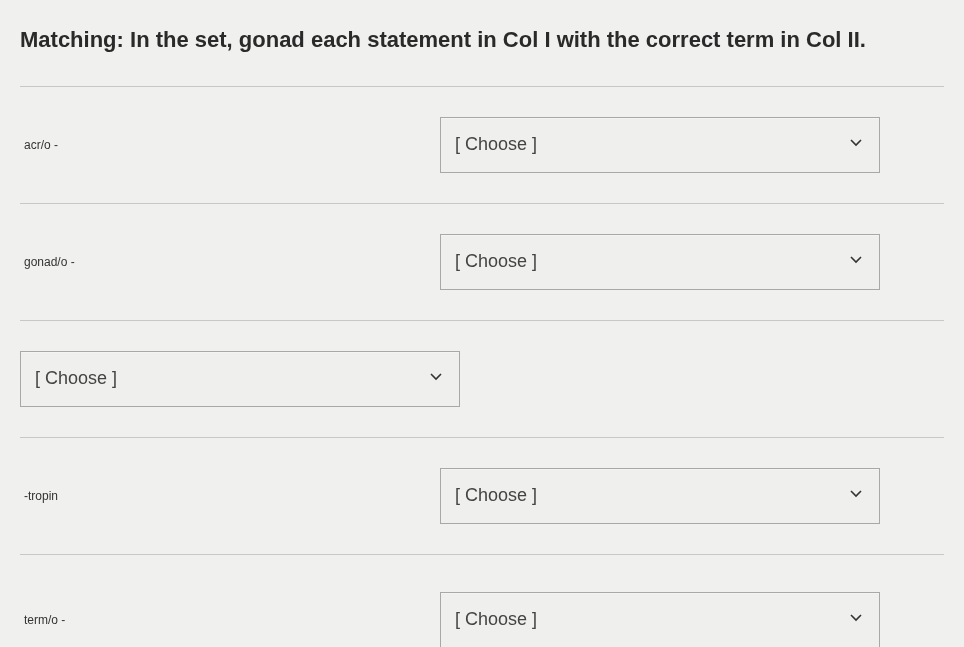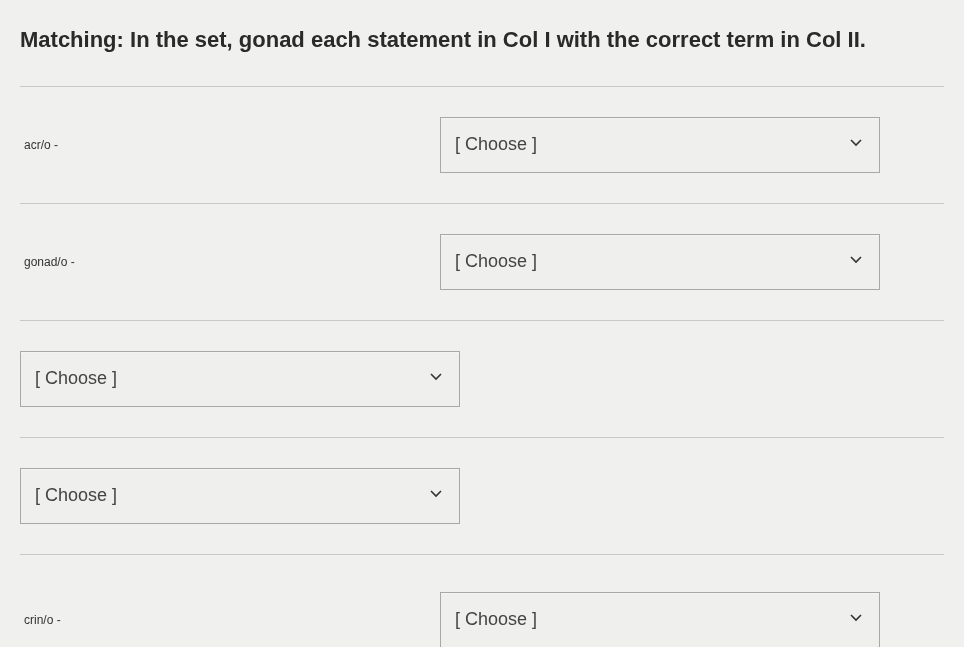--- a/index.html
+++ b/index.html
@@ -114,32 +114,33 @@
       <div class="select">[ Choose ]</div>
       <span class="chevron">
         <svg viewBox="0 0 12 8">
             <path d="M1 1 L6 6 L11 1" stroke="#333" stroke-width="1.6" fill="none"></path>
           </svg>
       </span>
     </div>
   </div>
 
   <div class="row">
+    <div class="term">-tropin</div>
     <div class="select-wrap">
       <div class="select">[ Choose ]</div>
       <span class="chevron">
         <svg viewBox="0 0 12 8">
             <path d="M1 1 L6 6 L11 1" stroke="#333" stroke-width="1.6" fill="none"></path>
           </svg>
       </span>
     </div>
   </div>
 
   <div class="row">
-    <div class="term">crin/o -</div>
+    <div class="term">term/o -</div>
     <div class="select-wrap">
       <div class="select">[ Choose ]</div>
       <span class="chevron">
         <svg viewBox="0 0 12 8">
             <path d="M1 1 L6 6 L11 1" stroke="#333" stroke-width="1.6" fill="none"></path>
           </svg>
       </span>
     </div>
   </div>
 

